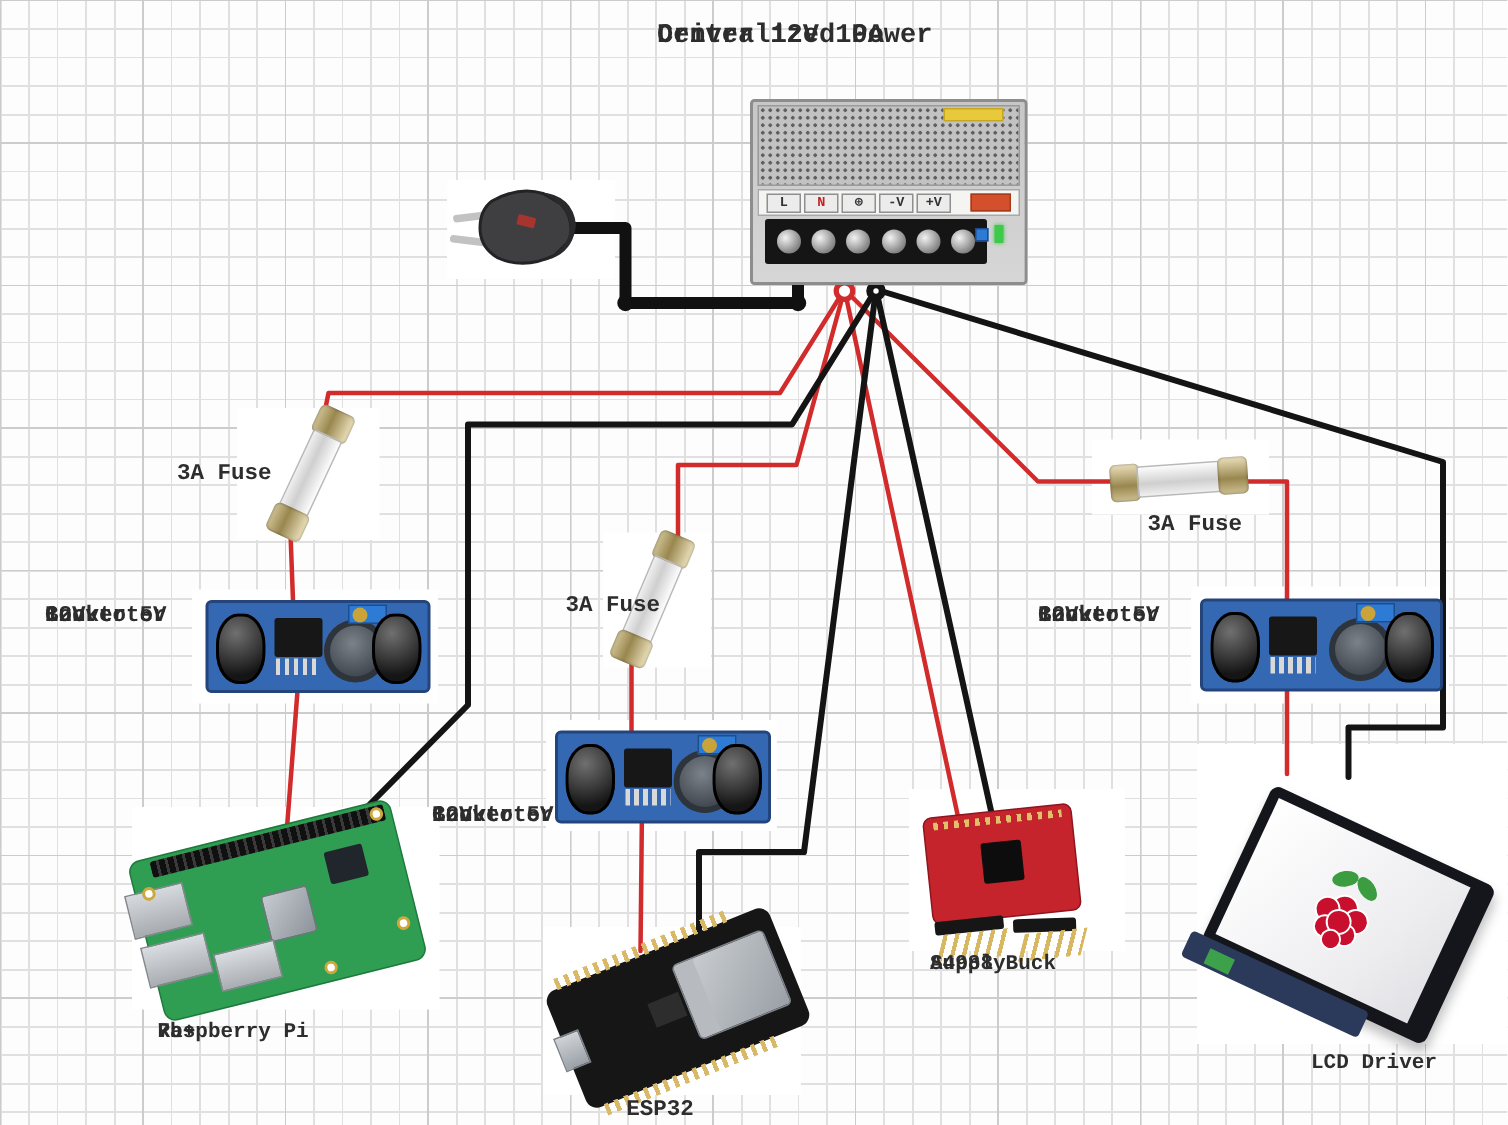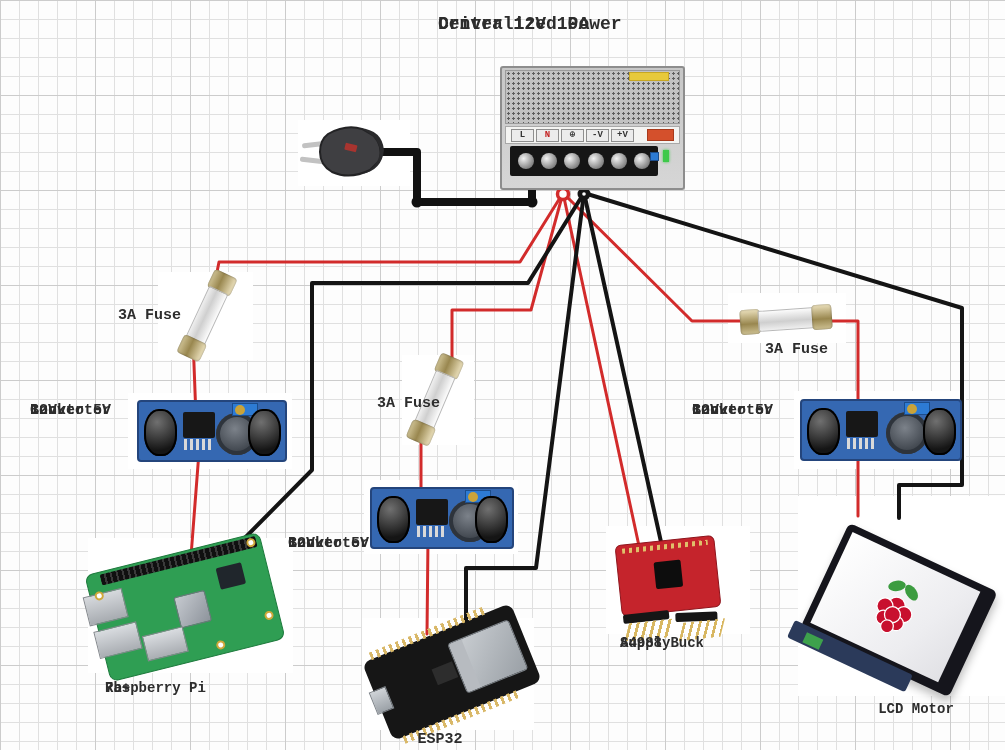--- a/index.html
+++ b/index.html
@@ -277,15 +277,15 @@
 
   <div class="lbl lbl14" style="left:105px;top:680px;width:125px">
     <div>Raspberry Pi</div>
     <div>7b+</div>
   </div>
   <div class="lbl lbl15" style="left:405px;top:730px;width:70px">ESP32</div>
   <div class="lbl lbl14" style="left:620px;top:635px;width:105px">
     <div>A4988 Buck</div>
     <div>Supply</div>
   </div>
-  <div class="lbl lbl14" style="left:866px;top:701px;width:100px">LCD Motor</div>
+  <div class="lbl lbl14" style="left:866px;top:701px;width:100px">LCD Driver</div>
 
 </div>
 
 </body></html>

